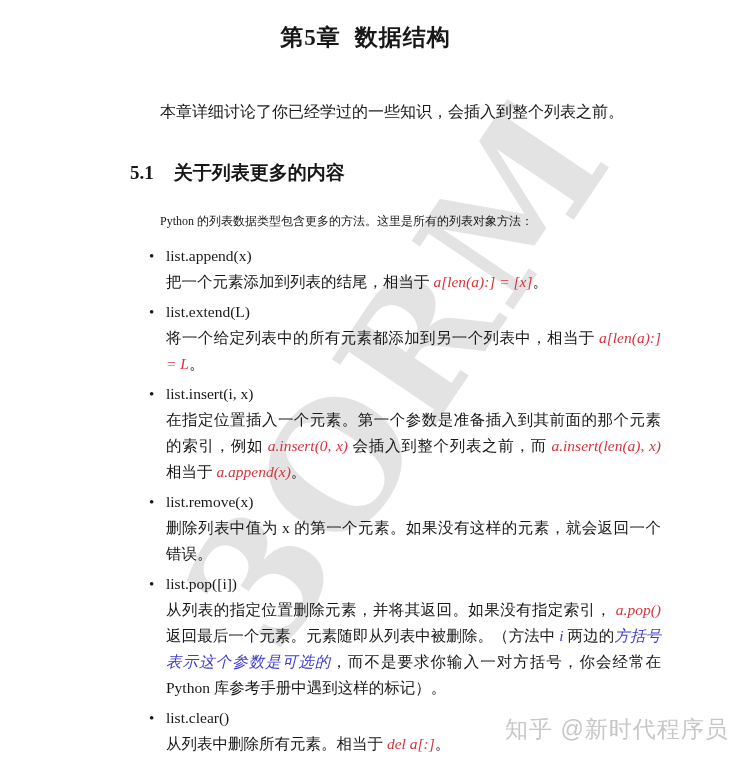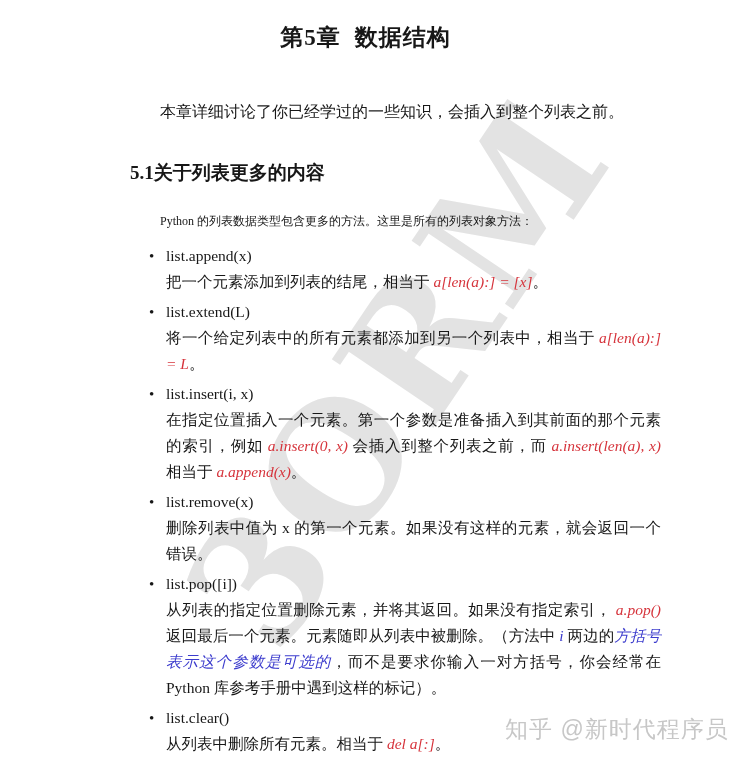--- a/index.html
+++ b/index.html
@@ -55,21 +55,21 @@
     margin: 47px 73px 0 160px;
     font-size: 16px;
     line-height: 26px;
   }
   h2.section {
     margin: 35px 0 0 130px;
     font-size: 19px;
     line-height: 26px;
     font-weight: bold;
   }
-  h2.section .section-title { }
+  h2.section .section-title { margin-left: 20px; }
   p.section-intro {
     margin: 22px 73px 0 160px;
     font-size: 12px;
     line-height: 26px;
   }
   ul.methods {
     list-style: none;
     margin: 9px 0 0 148px;
     padding: 0;
     width: 514px;

